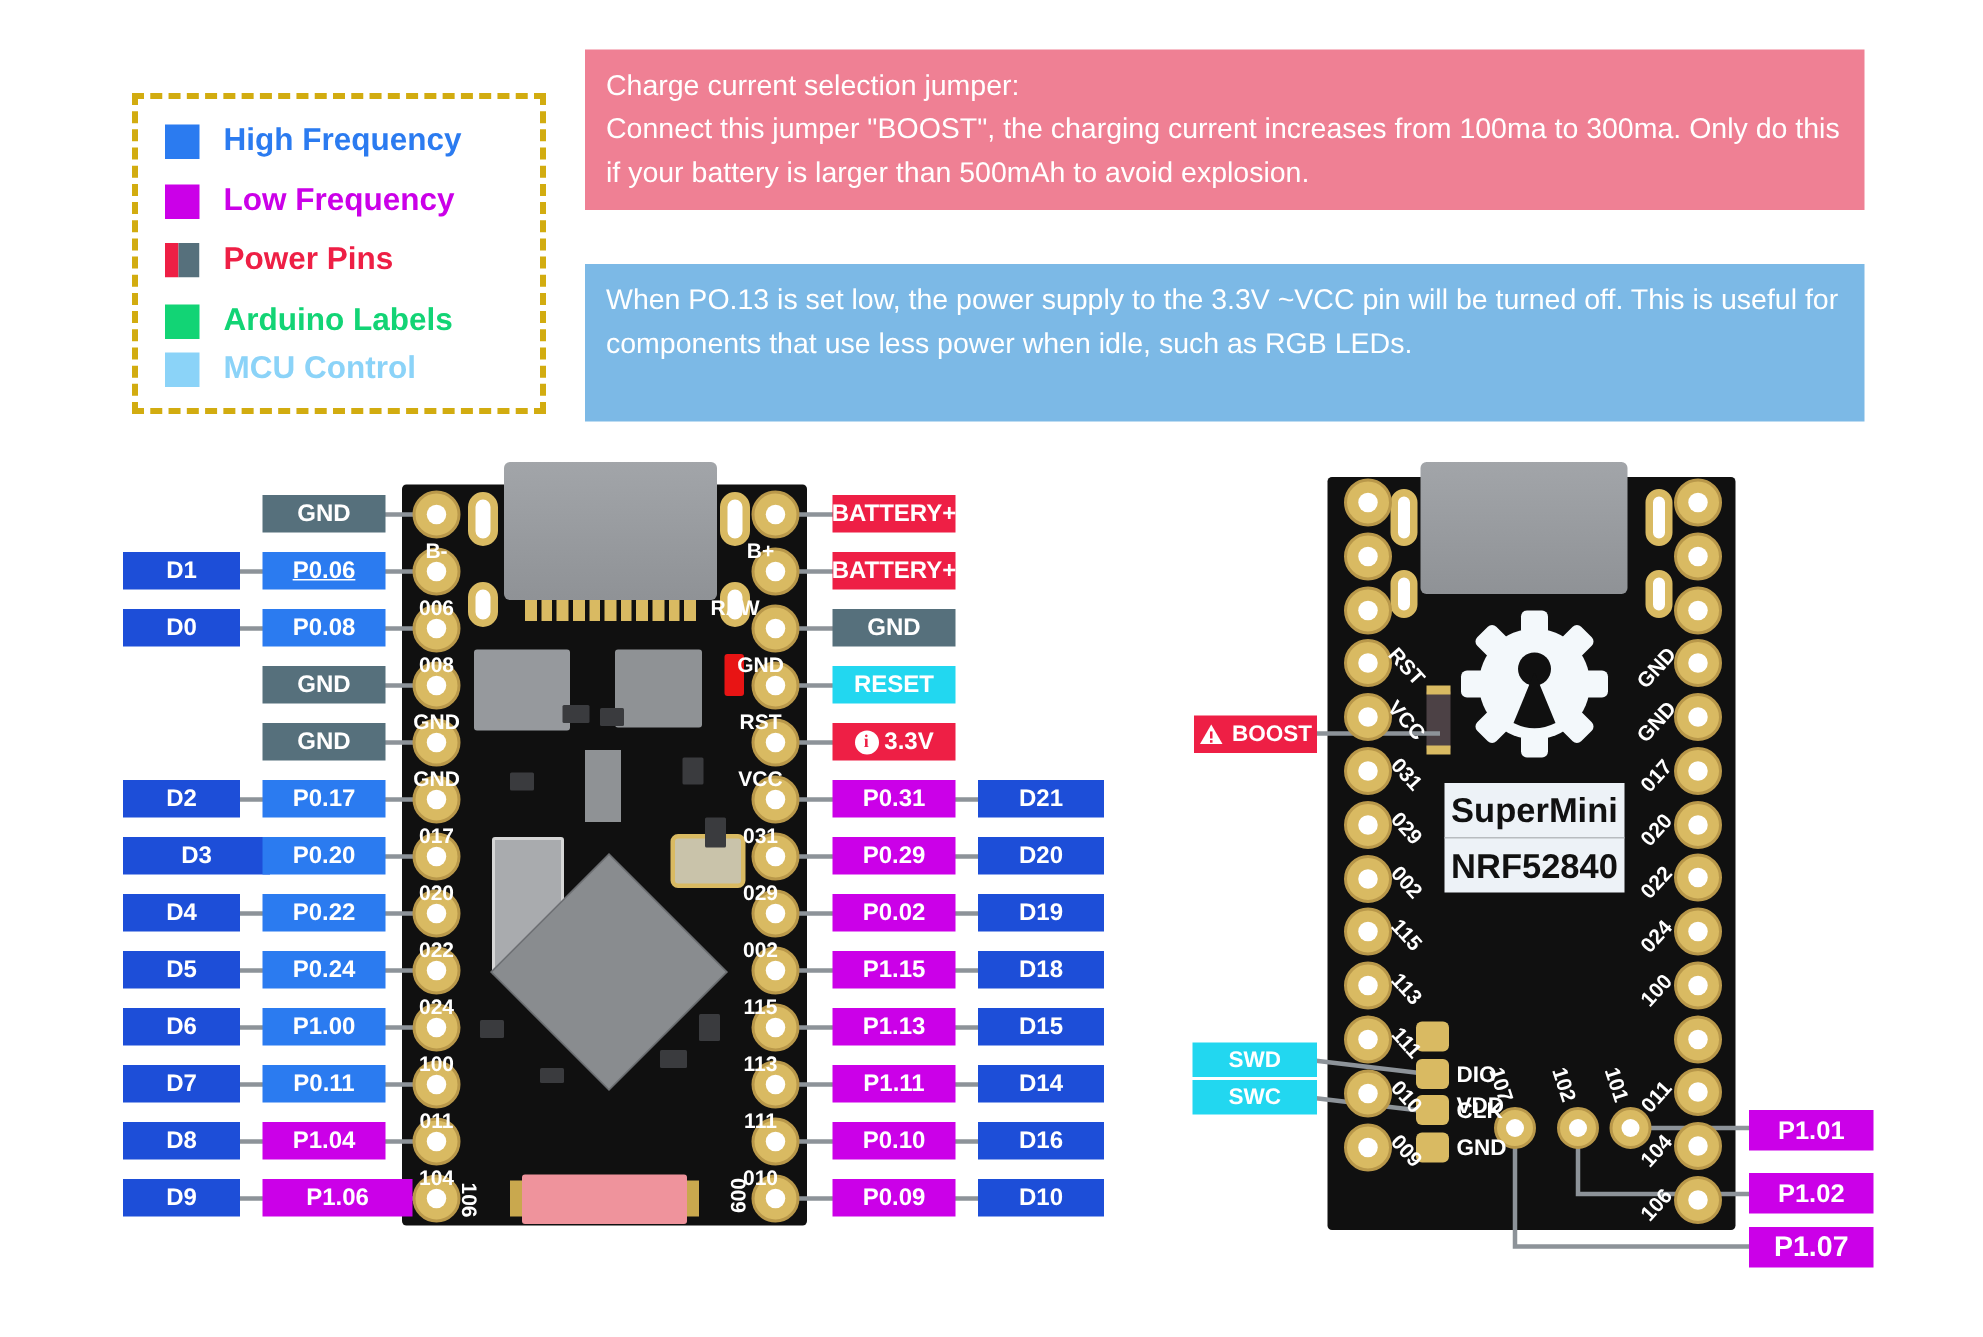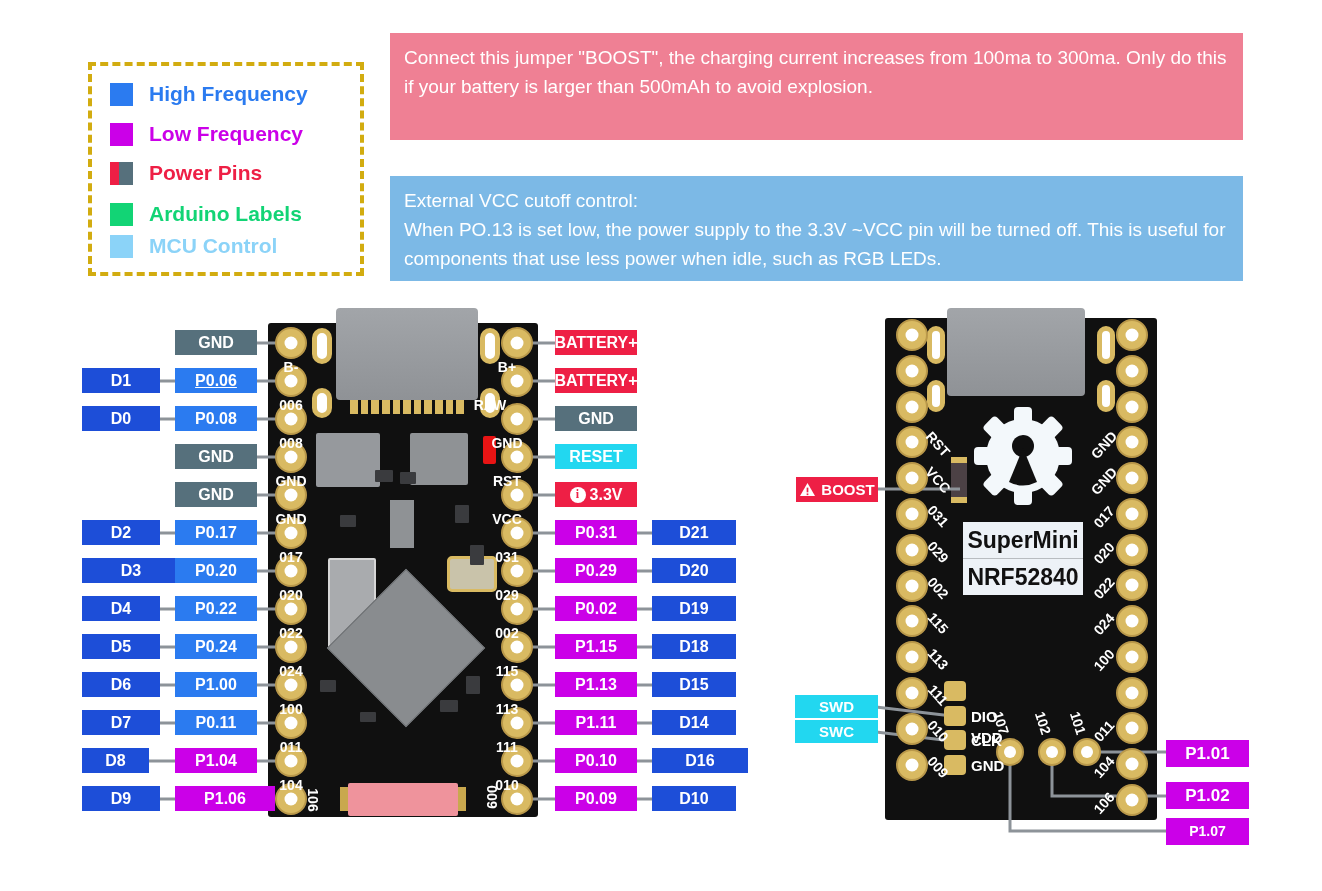--- a/index.html
+++ b/index.html
@@ -116,24 +116,24 @@
       <span class="swatch" style="background: rgb(18, 212, 117);"></span>
       <span class="legend-label" style="color: rgb(18, 212, 117);">Arduino Labels</span>
     </div>
     <div class="legend-item" style="top:168px">
       <span class="swatch" style="background: rgb(139, 211, 248);"></span>
       <span class="legend-label" style="color: rgb(139, 211, 248);">MCU Control</span>
     </div>
   </div>
 
   <div class="note note-pink" style="background: rgb(239, 128, 148);">
+    <div class="note-title">Charge current selection jumper:</div>
     <div class="note-body">Connect this jumper "BOOST", the charging current increases from 100ma to 300ma. Only do this if your battery is larger than 500mAh to avoid explosion.</div>
   </div>
   <div class="note note-blue" style="background: rgb(124, 185, 230);">
-    <div class="note-title">External VCC cutoff control:</div>
     <div class="note-body">When PO.13 is set low, the power supply to the 3.3V ~VCC pin will be turned off. This is useful for components that use less power when idle, such as RGB LEDs.</div>
   </div>
 
   <div class="board front-board"></div>
   <div class="comp usb" style="left:336px;top:308px;width:142px;height:92px;"></div>
   <div class="comp" style="left:350px;top:400px;width:114px;height:14px;display:flex;gap:3px;">
     <i class="gold" style="flex:1"></i>
       <i class="gold" style="flex:1"></i>
       <i class="gold" style="flex:1"></i>
       <i class="gold" style="flex:1"></i>
@@ -209,21 +209,21 @@
     </div>
   <div class="lbox t-mcu" style="left:795px;top:720px;width:83px;height:23px;font-size:15px;">
       <span>SWC</span>
     </div>
   <div class="lbox t-lf" style="left:1166px;top:740px;width:83px;height:27px;font-size:17px;">
       <span>P1.01</span>
     </div>
   <div class="lbox t-lf" style="left:1166px;top:782px;width:83px;height:27px;font-size:17px;">
       <span>P1.02</span>
     </div>
-  <div class="lbox t-lf" style="left:1166px;top:818px;width:83px;height:27px;font-size:14px;">
+  <div class="lbox t-lf" style="left:1166px;top:818px;width:83px;height:27px;font-size:19px;">
       <span>P1.07</span>
     </div>
 <div class="pad" style="left: 275px; top: 327px; width: 32px; height: 32px;">
       <div class="hole" style="width: 13px; height: 13px;"></div>
     </div>
     <div class="silk" style="left: 261px; top: 359px;">B-</div>
     <div class="lbox t-gnd" style="left: 175px; top: 330px; width: 82px;">GND</div>
     <div class="pad" style="left: 275px; top: 365px; width: 32px; height: 32px;">
       <div class="hole" style="width: 13px; height: 13px;"></div>
     </div>
@@ -279,21 +279,21 @@
     <div class="pad" style="left: 275px; top: 707px; width: 32px; height: 32px;">
       <div class="hole" style="width: 13px; height: 13px;"></div>
     </div>
     <div class="silk" style="left: 261px; top: 739px;">011</div>
     <div class="lbox t-ard" style="left: 82px; top: 710px; width: 78px;">D7</div>
     <div class="lbox t-hf" style="left: 175px; top: 710px; width: 82px;">P0.11</div>
     <div class="pad" style="left: 275px; top: 745px; width: 32px; height: 32px;">
       <div class="hole" style="width: 13px; height: 13px;"></div>
     </div>
     <div class="silk" style="left: 261px; top: 777px;">104</div>
-    <div class="lbox t-ard" style="left: 82px; top: 748px; width: 67px;">D8</div>
+    <div class="lbox t-ard" style="left: 82px; top: 748px; width: 78px;">D8</div>
     <div class="lbox t-lf" style="left: 175px; top: 748px; width: 82px;">P1.04</div>
     <div class="pad" style="left: 275px; top: 783px; width: 32px; height: 32px;">
       <div class="hole" style="width: 13px; height: 13px;"></div>
     </div>
     <div class="silk" style="left: 283px; top: 792px; transform: rotate(90deg);">106</div>
     <div class="lbox t-ard" style="left: 82px; top: 786px; width: 78px;">D9</div>
     <div class="lbox t-lf" style="left: 175px; top: 786px; width: 100px;">P1.06</div>
     <div class="pad" style="left: 501px; top: 327px; width: 32px; height: 32px;">
       <div class="hole" style="width: 13px; height: 13px;"></div>
     </div>
@@ -353,21 +353,21 @@
       <div class="hole" style="width: 13px; height: 13px;"></div>
     </div>
     <div class="silk" style="left: 477px; top: 739px;">111</div>
     <div class="lbox t-lf" style="left: 555px; top: 710px; width: 82px;">P1.11</div>
     <div class="lbox t-ard" style="left: 652px; top: 710px; width: 84px;">D14</div>
     <div class="pad" style="left: 501px; top: 745px; width: 32px; height: 32px;">
       <div class="hole" style="width: 13px; height: 13px;"></div>
     </div>
     <div class="silk" style="left: 477px; top: 777px;">010</div>
     <div class="lbox t-lf" style="left: 555px; top: 748px; width: 82px;">P0.10</div>
-    <div class="lbox t-ard" style="left: 652px; top: 748px; width: 96px;">D16</div>
+    <div class="lbox t-ard" style="left: 652px; top: 748px; width: 84px;">D16</div>
     <div class="pad" style="left: 501px; top: 783px; width: 32px; height: 32px;">
       <div class="hole" style="width: 13px; height: 13px;"></div>
     </div>
     <div class="silk" style="left: 462px; top: 789px; transform: rotate(90deg);">009</div>
     <div class="lbox t-lf" style="left: 555px; top: 786px; width: 82px;">P0.09</div>
     <div class="lbox t-ard" style="left: 652px; top: 786px; width: 84px;">D10</div>
     <div class="pad" style="left: 896px; top: 319px; width: 32px; height: 32px;">
       <div class="hole" style="width: 13px; height: 13px;"></div>
     </div>
     <div class="pad" style="left: 896px; top: 354.8px; width: 32px; height: 32px;">

